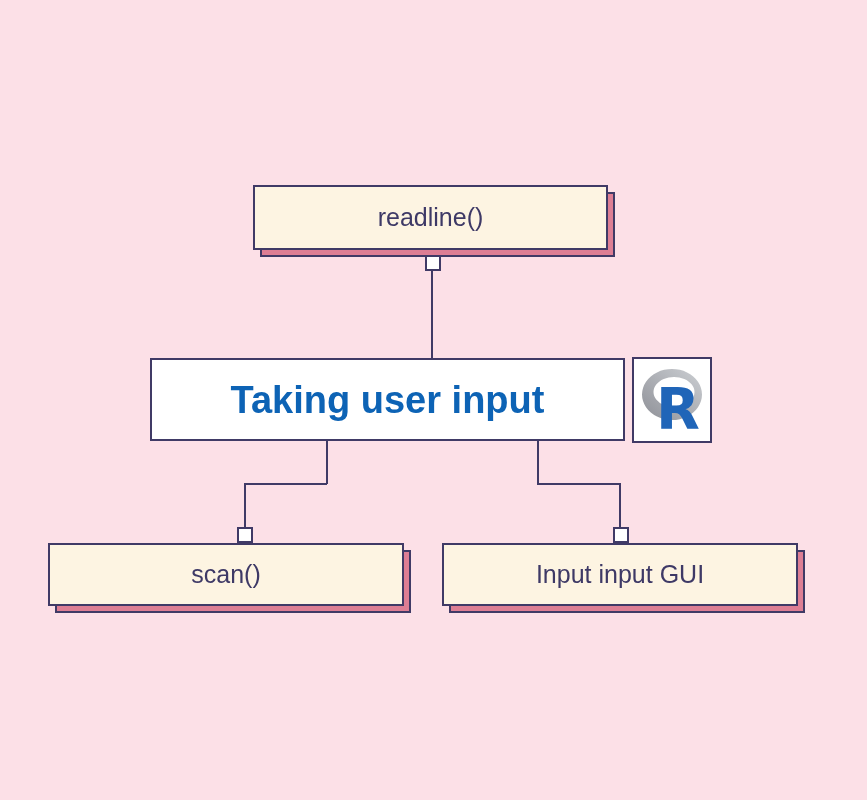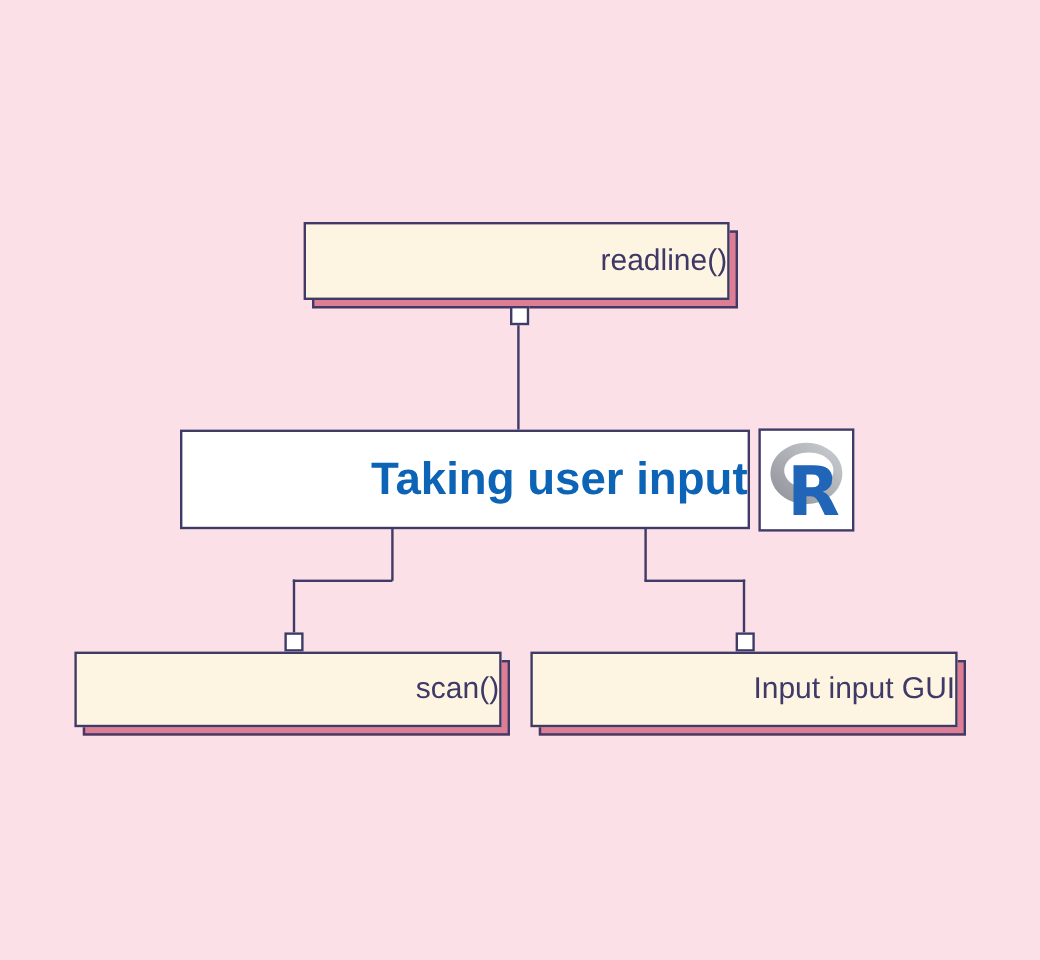--- a/index.html
+++ b/index.html
@@ -9,40 +9,40 @@
     font-family:"Liberation Sans", sans-serif;
   }
   .node { position:absolute; box-sizing:border-box; }
   .node .shadow {
     position:absolute; left:7px; top:7px; width:100%; height:100%;
     background:#DD7E94; border:2px solid #403A66; box-sizing:border-box; z-index:0;
   }
   .node .face {
     position:absolute; left:0; top:0; width:100%; height:100%;
     border:2px solid #403A66; box-sizing:border-box;
-    display:flex; align-items:center; justify-content:flex-end; z-index:1;
+    display:flex; align-items:center; justify-content:center; z-index:1;
   }
   .cream .face  { background:#FDF4E2; }
   .white .face  { background:#FFFFFF; }
   .node-label   { color:#3E3966; font-size:25px; line-height:1; }
   .center-label { color:#0D63B5; font-size:38px; font-weight:bold; line-height:1; }
   .port {
     position:absolute; width:16px; height:16px; background:#FFFFFF;
     border:2px solid #403A66; box-sizing:border-box; z-index:3;
   }
   .line { position:absolute; box-sizing:border-box; z-index:2; }
   .v-line   { width:0;  border-left:2px solid #403A66; }
   .l-left   { border-left:2px solid #403A66; border-top:2px solid #403A66; }
   .l-right  { border-right:2px solid #403A66; border-top:2px solid #403A66; }
 
   
   #node-readline { left:253px; top:185px; width:355px; height:65px; }
   #node-center   { left:150px; top:358px; width:475px; height:83px; }
   #node-rlogo    { left:632px; top:357px; width:80px;  height:86px; }
-  #node-scan     { left:62px;  top:543px; width:356px; height:63px; }
+  #node-scan     { left:48px;  top:543px; width:356px; height:63px; }
   #node-gui      { left:442px; top:543px; width:356px; height:63px; }
 
   
   #port-top   { left:425px; top:255px; }
   #port-left  { left:237px; top:527px; }
   #port-right { left:613px; top:527px; }
   #line-top        { left:431px; top:270px; height:88px; }
   #line-left-drop  { left:326px; top:440px; height:44px; }
   #line-left-el    { left:244px; top:483px; width:83px; height:45px; }
   #line-right-drop { left:537px; top:440px; height:44px; }

